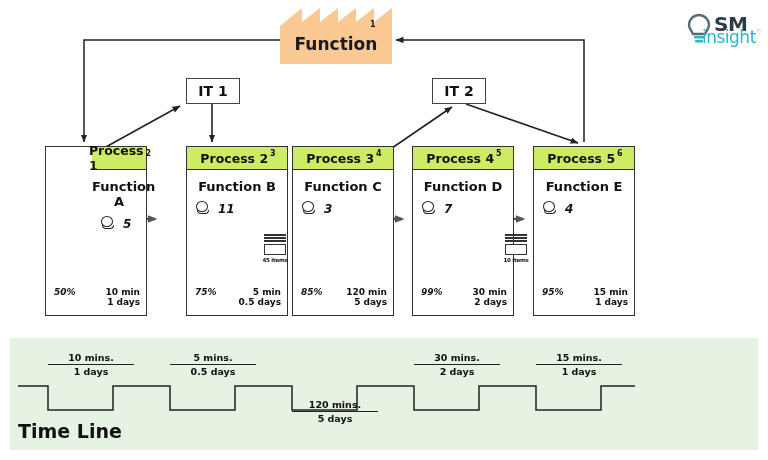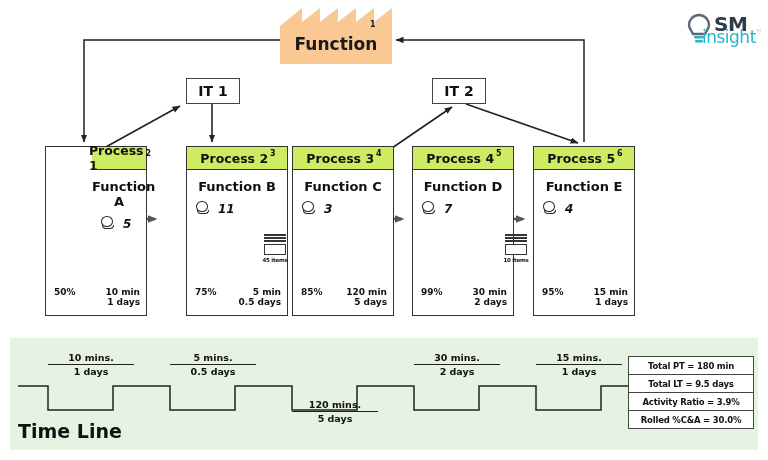--- a/index.html
+++ b/index.html
@@ -37,21 +37,21 @@
   .proc .hdr{height:22px;background:#cdec63;border-bottom:1.4px solid #333;
     position:relative;display:flex;align-items:center;justify-content:center;}
   .proc .hdr .t{font-size:12.5px;font-weight:bold;color:#111;}
   .proc .hdr .sup{font-size:8px;font-weight:bold;color:#111;
     position:relative;top:-5px;left:2px;}
   .proc .fn{text-align:center;font-size:13px;font-weight:bold;color:#111;margin-top:9px;}
   .proc .oprow{display:flex;align-items:center;margin:7px 0 0 9px;}
   .proc .opcount{font-size:12px;font-weight:bold;font-style:italic;color:#111;margin-left:7px;}
   .proc .foot{position:absolute;bottom:8px;left:0;width:102px;}
   .proc .frow{display:flex;justify-content:space-between;padding:0 8px;box-sizing:border-box;}
-  .proc .pct{font-size:9px;font-weight:bold;color:#111;}
+  .proc .pct{font-size:9px;font-weight:bold;font-style:italic;color:#111;}
   .proc .mins{font-size:9px;font-weight:bold;color:#111;}
   .proc .days{font-size:9px;font-weight:bold;color:#111;text-align:right;padding:0 8px;}
 
   .p1{left:45px;top:146px;padding-left:46px;}
   .p2{left:166px;top:146px;margin-left:20px;}
   .p3{left:292px;top:146px;}
   .p4{left:412px;top:146px;}
   .p5{left:533px;top:146px;}
 
   
@@ -299,20 +299,14 @@
     <div class="mins">30 mins.</div>
     <div class="days">2 days</div>
   </div>
   <div class="abs tlseg" style="left:536px;top:352px;width:86px;">
     <div class="mins">15 mins.</div>
     <div class="days">1 days</div>
   </div>
 
   <div class="abs tl-title">Time Line</div>
 
-  <div class="abs sumtbl">
-    <div class="r">Total PT = 180 min</div>
-    <div class="r">Total LT = 9.5 days</div>
-    <div class="r">Activity Ratio = 3.9%</div>
-    <div class="r">Rolled %C&amp;A = 30.0%</div>
-  </div>
 
 </div>
 
 </body></html>

